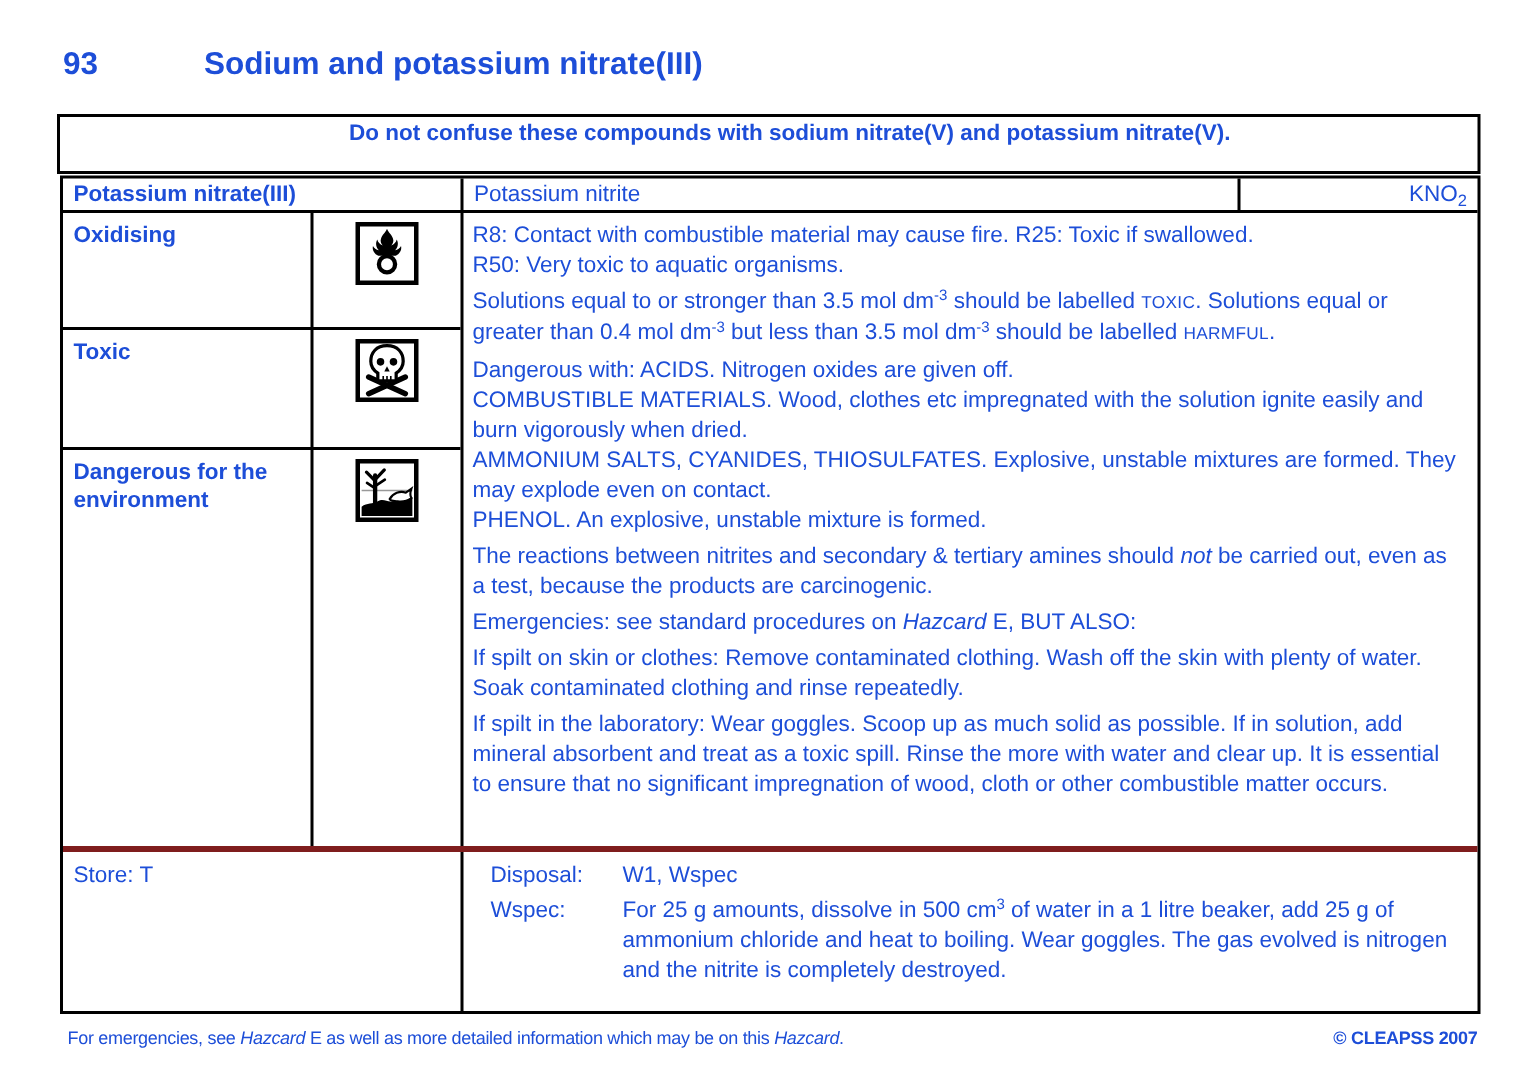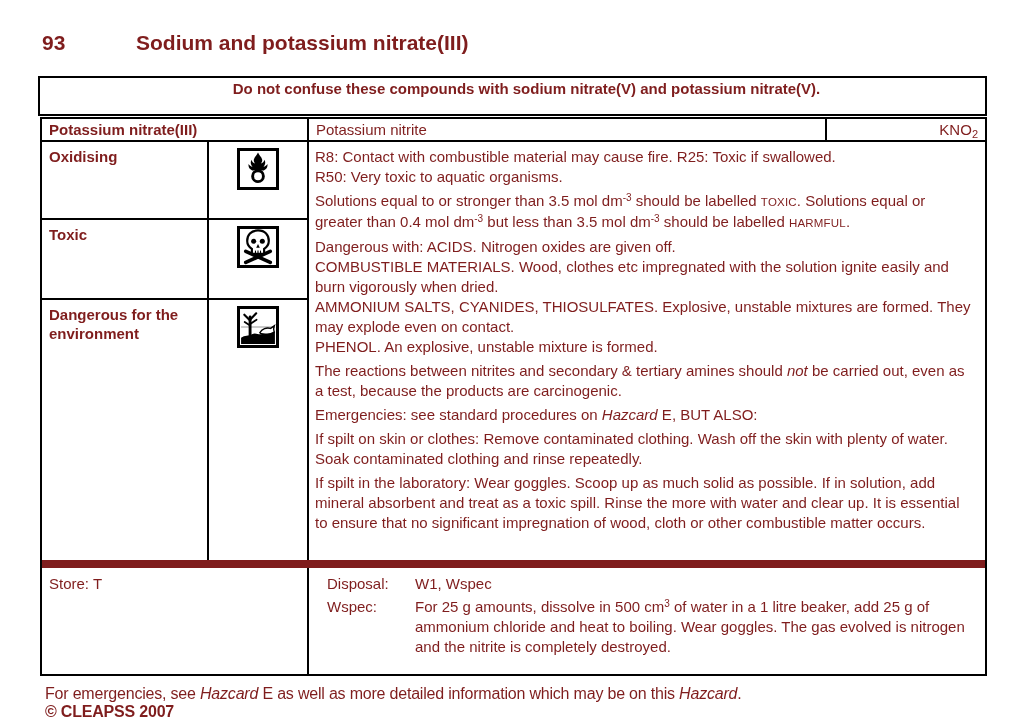--- a/index.html
+++ b/index.html
@@ -1,18 +1,18 @@
 <!DOCTYPE html>
 <html><head>
 <meta charset="utf-8">
 <style>
   html,body{margin:0;padding:0;background:#fff;}
   .page{
     position:relative;width:1024px;height:723px;background:#ffffff;
-    font-family:"Liberation Sans",sans-serif;color:#7f1d1d;overflow:hidden;
+    font-family:"Liberation Sans",sans-serif;color:#1d4ed8;overflow:hidden;
   }
   .b{font-weight:400;}
   .i{font-style:italic;}
   .sup{font-size:10px;position:relative;top:-5px;line-height:0;}
   .sub{font-size:11px;position:relative;top:3px;line-height:0;}
   .sc{font-size:11.5px;letter-spacing:.2px;}
 
   .title-row{position:absolute;left:42px;top:31px;font-size:21px;font-weight:700;white-space:nowrap;}
   .card-num{display:inline-block;width:94px;}
 
@@ -28,21 +28,21 @@
     font-size:15px;
   }
   .trow{display:flex;border-bottom:2px solid #000;box-sizing:border-box;}
   .trow1{height:24px;}
   .trow2{height:23px;}
   .cell{box-sizing:border-box;border-right:2px solid #000;padding:1px 7px 0 7px;line-height:20px;overflow:hidden;}
   .c1{width:267px;font-weight:700;}
   .c2{width:518px;}
   .c3{width:158px;border-right:none;text-align:right;padding-right:7px;}
 
-  .hazard-section{display:flex;height:426px;border-bottom:8px solid #7f1d1d;box-sizing:border-box;justify-content:center;}
+  .hazard-section{display:flex;height:426px;border-bottom:4px solid #7f1d1d;box-sizing:border-box;justify-content:center;}
   .hz-left{width:267px;border-right:2px solid #000;box-sizing:border-box;display:flex;flex-direction:column;}
   .hz-row{display:flex;box-sizing:border-box;}
   .hz-row-1{height:78px;border-bottom:2px solid #000;}
   .hz-row-2{height:80px;border-bottom:2px solid #000;}
   .hz-row-3{flex:1;}
   .hz-label{width:167px;box-sizing:border-box;border-right:2px solid #000;font-weight:700;padding:5px 4px 0 7px;line-height:19px;}
   .hz-iconcell{flex:1;display:flex;justify-content:center;align-items:flex-start;}
   .icon-box{display:block;width:36px;height:36px;border:3px solid #000;margin-top:6px;background:#fff;}
   .icon-box svg{display:block;width:36px;height:36px;}
 
@@ -50,21 +50,21 @@
   .hz-main p{margin:0 0 4px 0;font-size:15px;line-height:20px;}
 
   .store-row{flex:1;display:flex;box-sizing:border-box;gap:12px;}
   .store-cell{width:267px;box-sizing:border-box;border-right:2px solid #000;padding:6px 6px 0 7px;line-height:20px;}
   .disposal-cell{flex:1;box-sizing:border-box;padding:6px 9px 0 6px;}
   .disp-grid{display:grid;grid-template-columns:88px 1fr;row-gap:3px;font-size:15px;line-height:20px;}
 
   .footer{
     position:absolute;left:45px;top:685px;width:940px;
     display:flex;justify-content:space-between;
-    font-size:16px;font-weight:700;letter-spacing:-.2px;flex-direction:column;
+    font-size:12px;font-weight:700;letter-spacing:-.2px;
   }
 </style>
 </head>
 <body>
 
 <div class="page">
 
   <div class="title-row">
     <span class="card-num">93</span><span class="card-title">Sodium and potassium nitrate(III)</span>
   </div>

